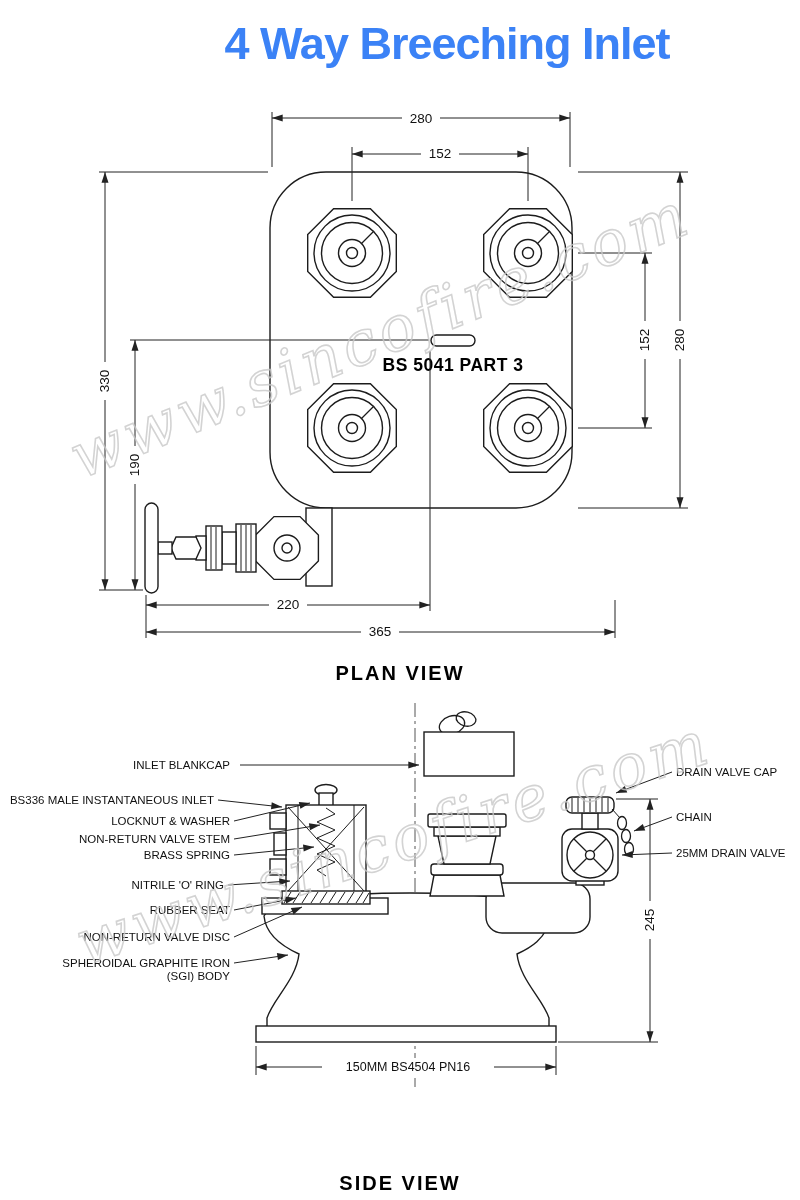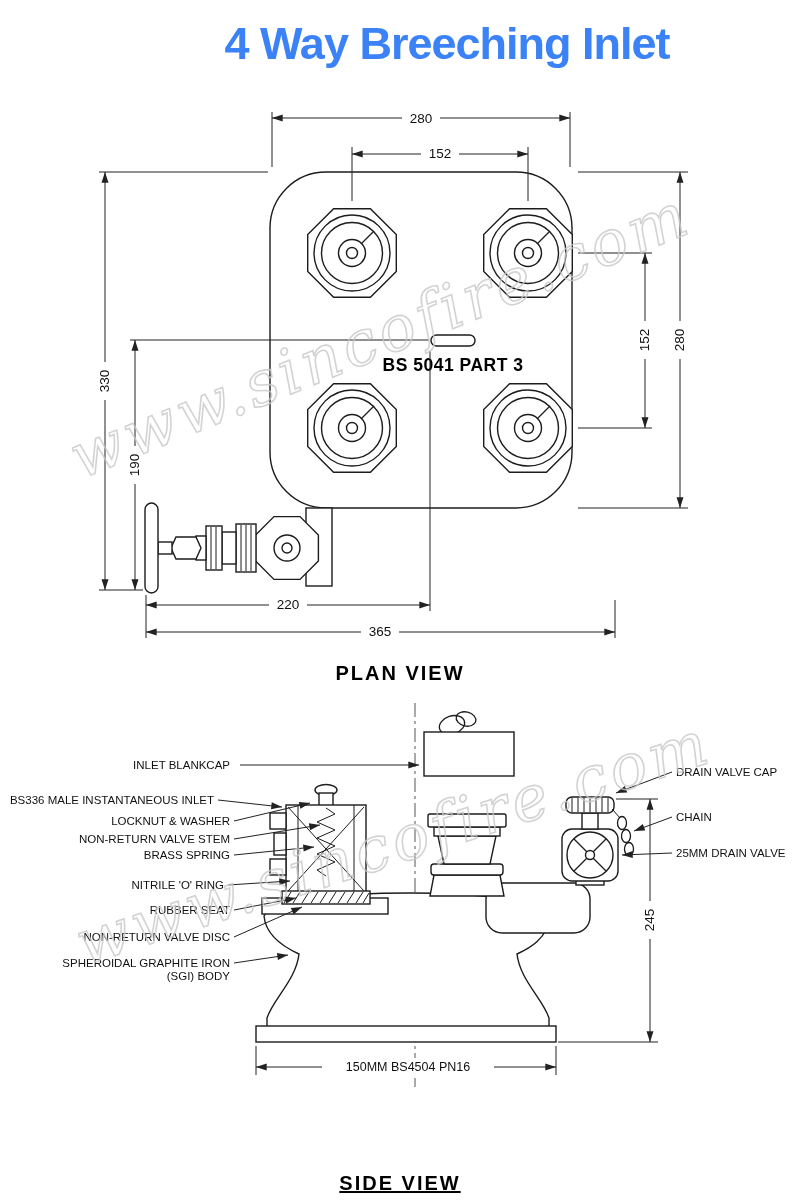--- a/index.html
+++ b/index.html
@@ -6,21 +6,21 @@
   .page{position:relative;width:800px;height:1200px;background:#fff;overflow:hidden;
         font-family:"Liberation Sans",sans-serif;}
   .page h1{position:absolute;top:6px;left:0;width:100%;margin:12px;text-align:center;
         font-size:45px;font-weight:700;letter-spacing:-1px;color:#3b82f6;padding-left:35px;}
   svg{position:absolute;left:0;}
   #plan-svg{top:95px;}
   #side-svg{top:695px;}
   .view-caption{position:absolute;left:0;width:100%;text-align:center;
         font-size:20px;font-weight:700;letter-spacing:2px;color:#000;}
   #plan-caption{top:662px;}
-  #side-caption{top:1172px;text-decoration:underline;}
+  #side-caption{top:1172px;}
   .fw{fill:#fff;stroke:#1c1c1c;stroke-width:1.4;}
   .ln{fill:none;stroke:#1c1c1c;stroke-width:1.3;}
   .thin{fill:none;stroke:#1c1c1c;stroke-width:1;}
   .dim{fill:none;stroke:#222;stroke-width:1;}
   .ldr{fill:none;stroke:#222;stroke-width:1;}
   .mask{fill:#fff;stroke:none;}
   .dimtxt{font-family:"Liberation Sans",sans-serif;font-size:13.5px;fill:#111;}
   .spectxt{font-family:"Liberation Sans",sans-serif;font-size:12.5px;fill:#111;}
   .lbl{font-family:"Liberation Sans",sans-serif;font-size:11.5px;fill:#111;}
   .marking{font-family:"Liberation Sans",sans-serif;font-size:17.5px;font-weight:700;fill:#000;letter-spacing:.5px;}

